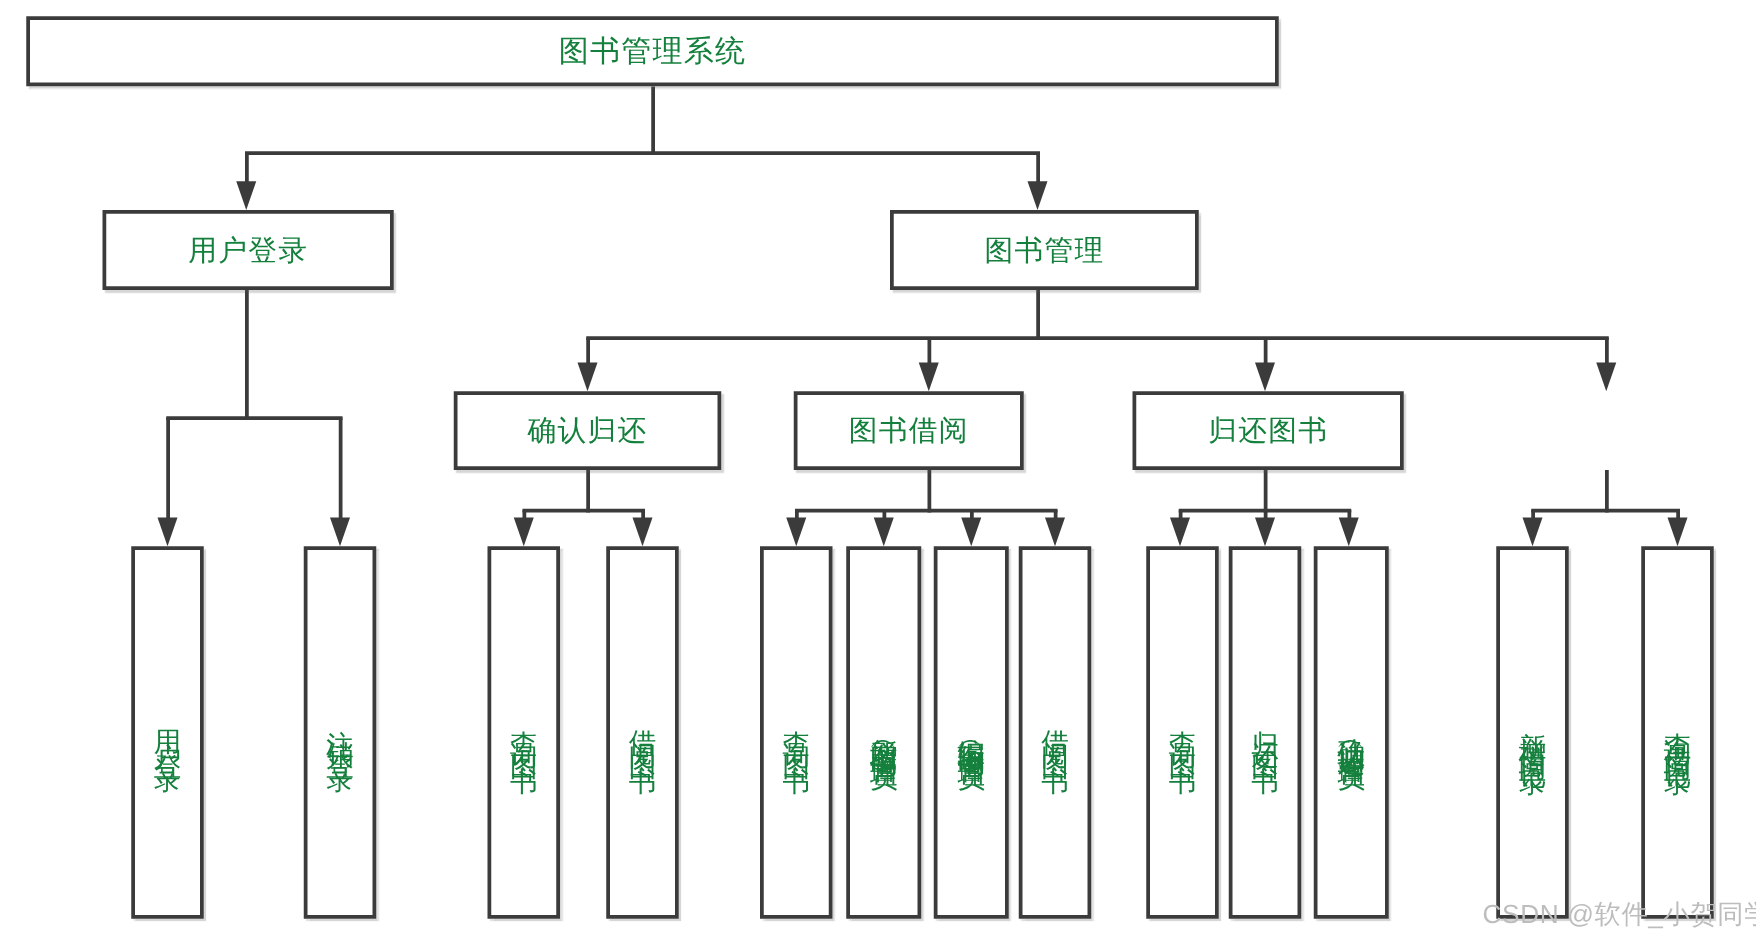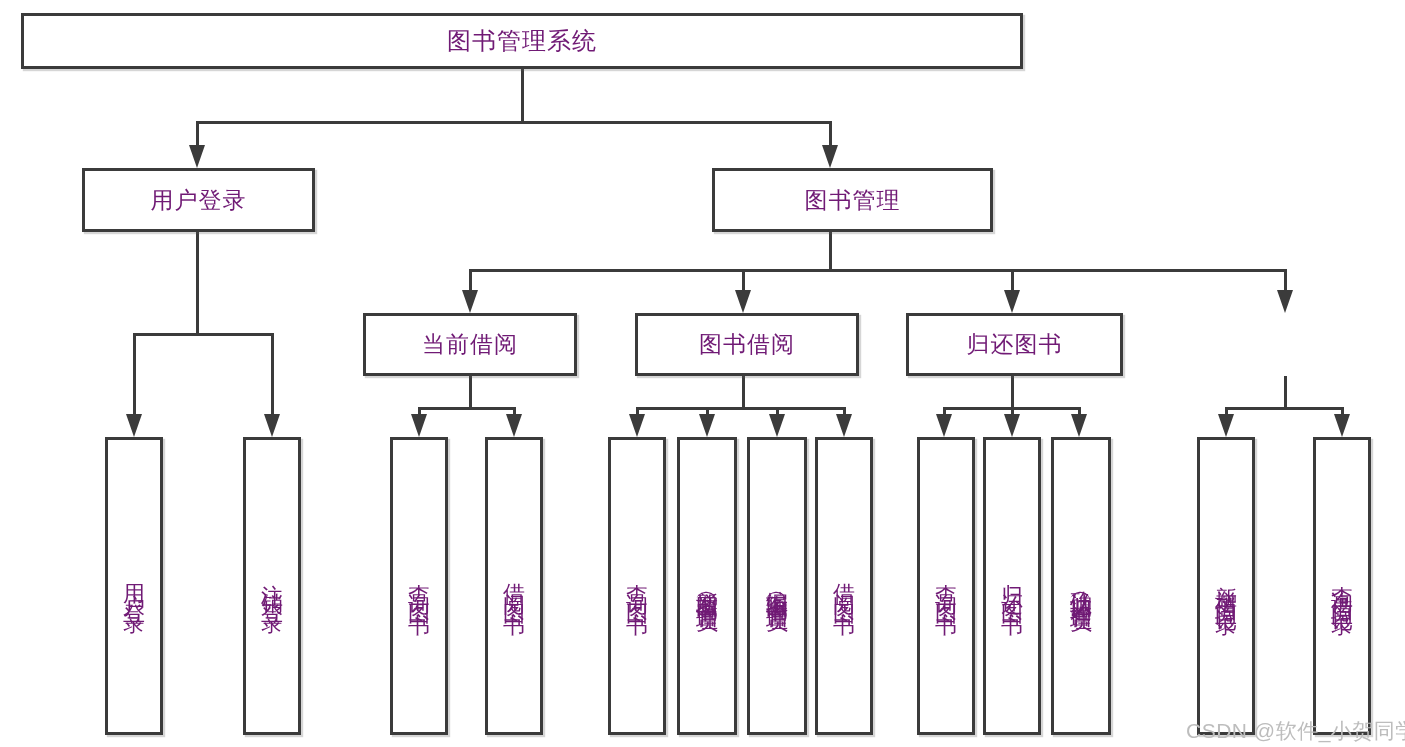--- a/index.html
+++ b/index.html
@@ -6,21 +6,21 @@
   #stage {
     position:relative; width:1405px; height:747px;
     background:#ffffff; overflow:hidden;
     font-family:"Liberation Sans","DejaVu Sans",sans-serif;
   }
   .node {
     position:absolute; box-sizing:border-box;
     background:#ffffff; border:3px solid #3b3b3b;
     box-shadow:2px 2px 1px rgba(90,90,90,0.25);
     display:flex; align-items:center; justify-content:center;
-    color:#701a75;
+    color:#15803d;
   }
   .node.h span { font-size:23px; letter-spacing:1px; white-space:nowrap; }
   .node.root span { font-size:24px; }
   .node.v span {
     writing-mode:vertical-rl; text-orientation:mixed;
     font-size:22px; line-height:1; white-space:nowrap;
   }
   .vline, .hline { position:absolute; background:#3b3b3b; }
   .arrow {
     position:absolute; width:0; height:0;
@@ -89,27 +89,27 @@
     <div class="arrow" style="left: 1004px; top: 414px;"></div>
     <div class="arrow" style="left: 1071px; top: 414px;"></div>
     <div class="arrow" style="left: 1218px; top: 414px;"></div>
     <div class="arrow" style="left: 1334px; top: 414px;"></div>
     <div class="node h root" style="left: 21px; top: 13px; width: 1002px; height: 56px;">
       <span>图书管理系统</span>
     </div>
     <div class="node h" style="left: 82px; top: 168px; width: 233px; height: 64px;">
       <span>用户登录</span>
     </div>
-    <div class="node h" style="left: 712px; top: 168px; width: 281px; height: 64px;">
+    <div class="node h" style="left: 712px; top: 168px; width: 247px; height: 64px;">
       <span>图书管理</span>
     </div>
     <div class="node h" style="left: 363px; top: 313px; width: 214px; height: 63px;">
-      <span>当前借阅</span>
+      <span>确认归还</span>
     </div>
-    <div class="node h" style="left: 635px; top: 313px; width: 224px; height: 63px;">
+    <div class="node h" style="left: 635px; top: 313px; width: 184px; height: 63px;">
       <span>图书借阅</span>
     </div>
     <div class="node h" style="left: 906px; top: 313px; width: 217px; height: 63px;">
       <span>归还图书</span>
     </div>
     <div class="node v" style="left: 105px; top: 437px; width: 58px; height: 298px;">
       <span style="letter-spacing: 10px;">用户登录</span>
     </div>
     <div class="node v" style="left: 243px; top: 437px; width: 58px; height: 298px;">
       <span style="letter-spacing: 10px;">注销登录</span>

